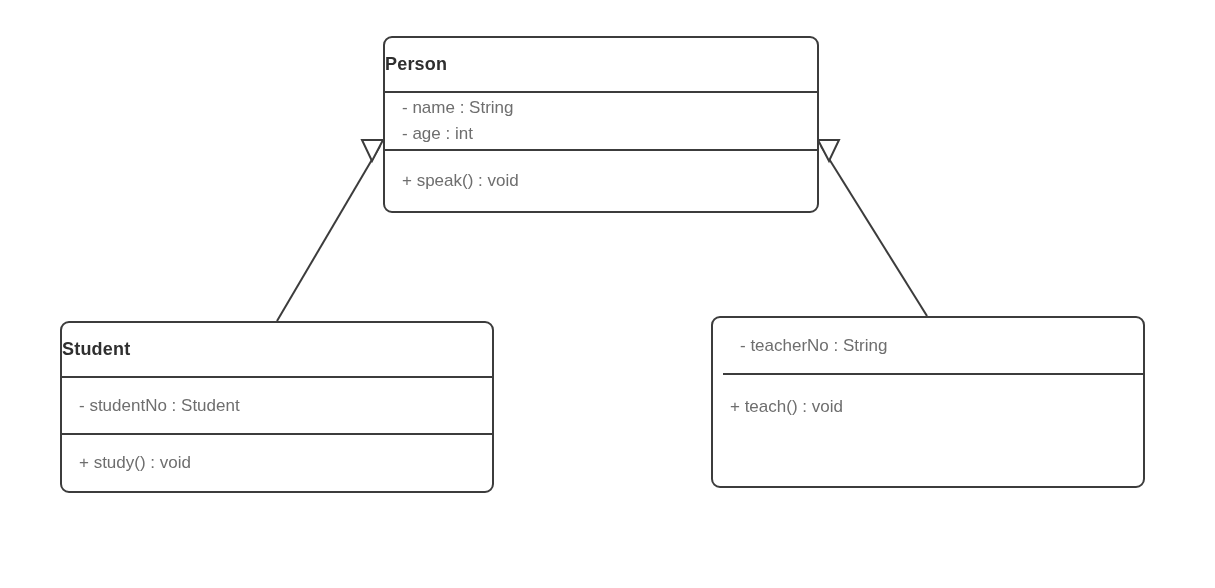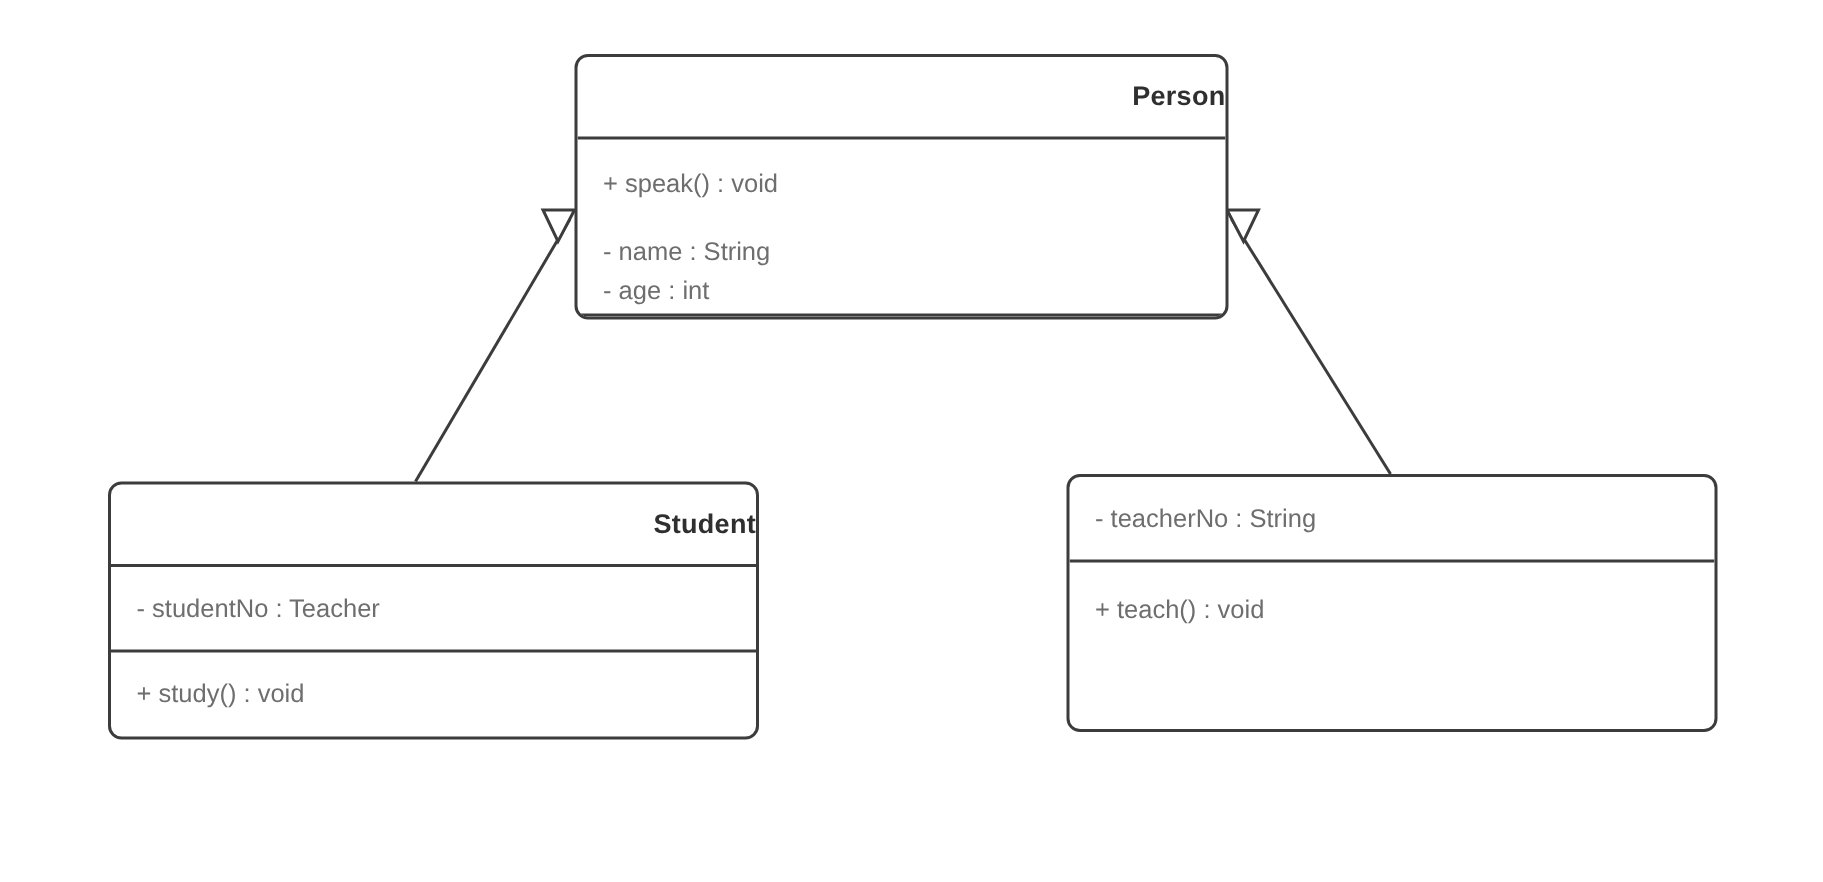--- a/index.html
+++ b/index.html
@@ -32,23 +32,22 @@
     background: #ffffff;
     border: 2px solid #3c3c3c;
     border-radius: 9px;
     overflow: hidden;
     z-index: 2;
   }
   .class-name-compartment {
     box-sizing: border-box;
     display: flex;
     align-items: center;
-    justify-content: flex-end;
+    justify-content: flex-start;
     border-bottom: 2px solid #3c3c3c;
-    padding-left: 43px;
   }
   .class-name {
     font-size: 18px;
     font-weight: bold;
     color: #2f2f2f;
     letter-spacing: 0.2px;
     white-space: nowrap;
   }
   .compartment {
     box-sizing: border-box;
@@ -67,29 +66,29 @@
     white-space: nowrap;
   }
 
   
   #class-person { left: 383px; top: 36px; width: 436px; height: 177px; }
   #class-person .class-name-compartment { height: 55px; }
   #class-person .attributes { height: 58px; }
   #class-person .operations { height: 60px; }
 
   
-  #class-student { left: 60px; top: 321px; width: 434px; height: 172px; margin-left: 12px; }
+  #class-student { left: 60px; top: 321px; width: 434px; height: 172px; }
   #class-student .class-name-compartment { height: 55px; }
   #class-student .attributes { height: 57px; }
   #class-student .operations { height: 56px; }
 
   
   #class-teacher { left: 711px; top: 316px; width: 434px; height: 172px; }
   #class-teacher .class-name-compartment { height: 55px; }
-  #class-teacher .attributes { height: 57px; }
+  #class-teacher .attributes { height: 57px; margin-left: 10px; }
   #class-teacher .operations { height: 63px; }
 </style>
 </head>
 <body>
 
 <div id="canvas">
 
   <svg id="edge-layer" viewBox="0 0 1215 588" width="1215" height="588">
 
     <g>
@@ -100,35 +99,35 @@
     <g>
       <line x1="927" y1="316" x2="821" y2="146" stroke="#3c3c3c" stroke-width="2"></line>
       <polygon points="818,140 839,140 829,161" fill="#ffffff" stroke="#3c3c3c" stroke-width="2" stroke-linejoin="miter"></polygon>
     </g>
   </svg>
 
   <div class="uml-class" id="class-person">
     <div class="class-name-compartment">
       <span class="class-name">Person</span>
     </div>
-    <div class="compartment operations">
-      <span class="member">+ speak() : void</span>
-    </div>
     <div class="compartment attributes divided">
       <span class="member">- name : String</span>
       <span class="member">- age : int</span>
+    </div>
+    <div class="compartment operations">
+      <span class="member">+ speak() : void</span>
     </div>
   </div>
 
   <div class="uml-class" id="class-student">
     <div class="class-name-compartment">
       <span class="class-name">Student</span>
     </div>
     <div class="compartment attributes divided">
-      <span class="member">- studentNo : Teacher</span>
+      <span class="member">- studentNo : Student</span>
     </div>
     <div class="compartment operations">
       <span class="member">+ study() : void</span>
     </div>
   </div>
 
   <div class="uml-class" id="class-teacher">
     <div class="compartment attributes divided">
       <span class="member">- teacherNo : String</span>
     </div>

